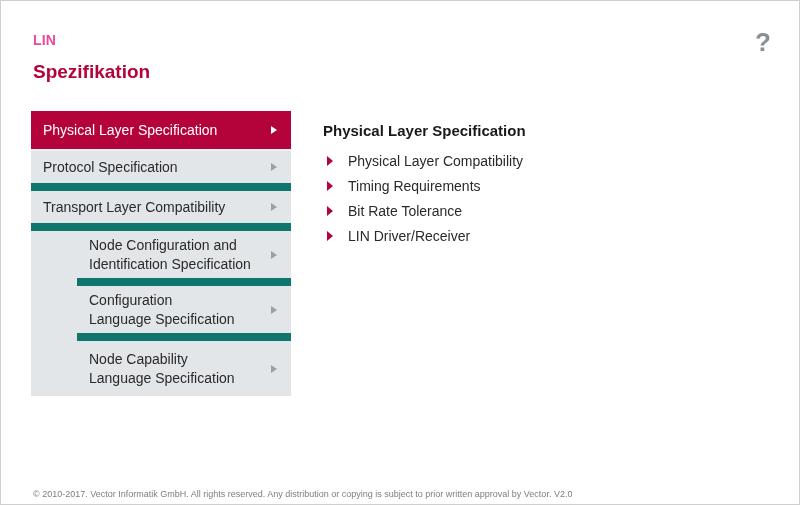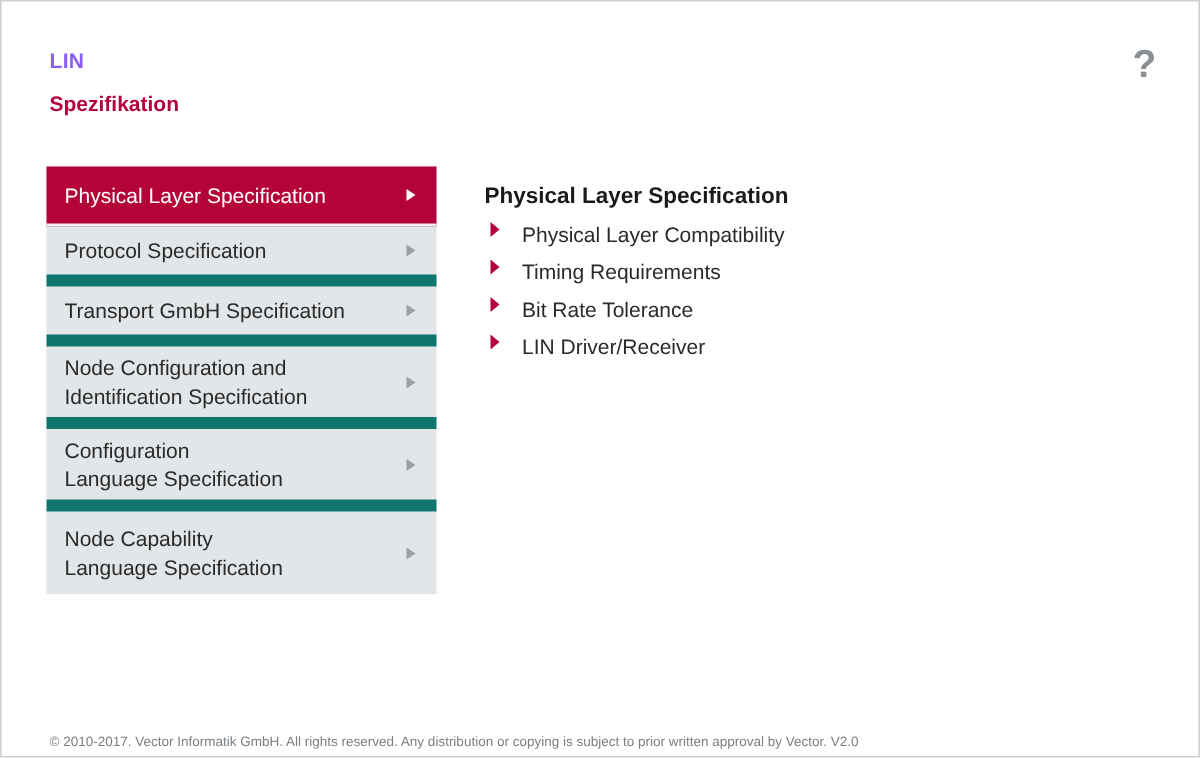--- a/index.html
+++ b/index.html
@@ -4,66 +4,66 @@
   <style>
     * { box-sizing: border-box; margin: 0; padding: 0; }
     html, body { width: 800px; height: 505px; overflow: hidden; background: #fff; }
     body {
       font-family: "Liberation Sans", "DejaVu Sans", sans-serif;
       position: relative;
       border: 1px solid #cfcfcf;
     }
     .app-title {
       position: absolute; left: 32px; top: 31px;
-      font-size: 14px; font-weight: bold; color: #8b5cf6;
+      font-size: 14px; font-weight: bold; color: #ec4899;
       letter-spacing: 0.2px;
     }
     .page-title {
       position: absolute; left: 32px; top: 60px;
-      font-size: 14px; font-weight: bold; color: #b4033a;
+      font-size: 19px; font-weight: bold; color: #b4033a;
     }
     .help-icon {
       position: absolute; left: 754px; top: 28px;
       font-size: 26px; font-weight: bold; color: #8a8f94;
       cursor: pointer; line-height: 1;
     }
     .sidebar {
       position: absolute; left: 30px; top: 110px; width: 260px;
       background: #e3e6e8;
     }
     .nav-item {
       position: relative;
       border-bottom: 8px solid #0f766e;
       display: flex; align-items: center;
       padding: 0 30px 0 12px;
       color: #2a2a2a; font-size: 14px; line-height: 19px;
       cursor: pointer;
     }
     .nav-item.single { height: 40px; }
-    .nav-item.double { height: 55px; }
+    .nav-item.double { height: 55px; margin-left: 46px; }
     .nav-item.last { border-bottom: none; }
     .nav-item.active { background: #b4033a; color: #fff; border-bottom: 2px solid #eef0f1; }
     .nav-arrow {
       position: absolute; right: 14px; top: 50%;
       margin-top: -4px;
       width: 0; height: 0;
       border-top: 4px solid transparent;
       border-bottom: 4px solid transparent;
       border-left: 6px solid #9aa0a5;
     }
     .nav-item.active .nav-arrow { border-left-color: #fff; }
     .content {
       position: absolute; left: 322px; top: 121px;
     }
     .content-title {
       font-size: 15px; font-weight: bold; color: #1a1a1a; margin-bottom: 9px;
     }
     .link-list { list-style: none; }
     .link-item {
-      display: flex; 
+      display: flex; align-items: center;
       height: 25px; font-size: 14px; color: #2a2a2a; cursor: pointer;
     }
     .bullet {
       width: 0; height: 0; margin-left: 4px; margin-right: 15px;
       border-top: 5px solid transparent;
       border-bottom: 5px solid transparent;
       border-left: 6px solid #b4033a;
     }
     .footer {
       position: absolute; left: 32px; top: 488px;
@@ -80,21 +80,21 @@
 <nav class="sidebar">
   <div class="nav-item single active">
     <span>Physical Layer Specification</span>
     <span class="nav-arrow"></span>
   </div>
   <div class="nav-item single">
     <span>Protocol Specification</span>
     <span class="nav-arrow"></span>
   </div>
   <div class="nav-item single">
-    <span>Transport GmbH Specification</span>
+    <span>Transport Layer Compatibility</span>
     <span class="nav-arrow"></span>
   </div>
   <div class="nav-item double">
     <span>
       <span>Node Configuration and</span><br>
       <span>Identification Specification</span>
     </span>
     <span class="nav-arrow"></span>
   </div>
   <div class="nav-item double">

